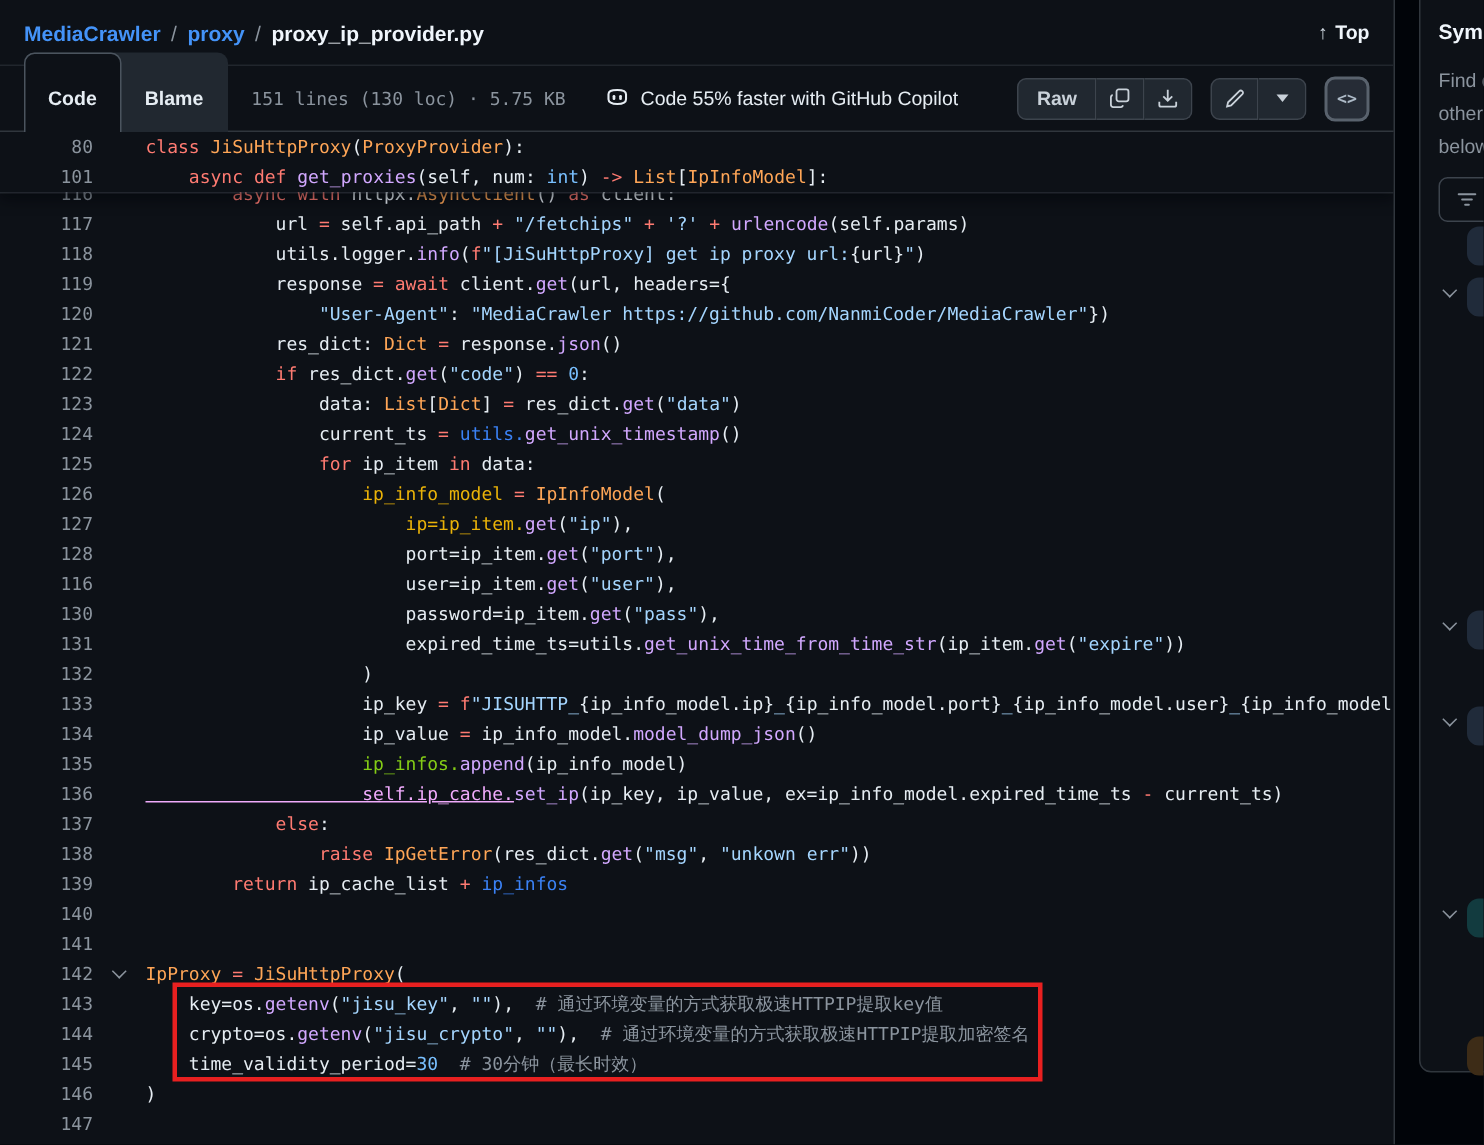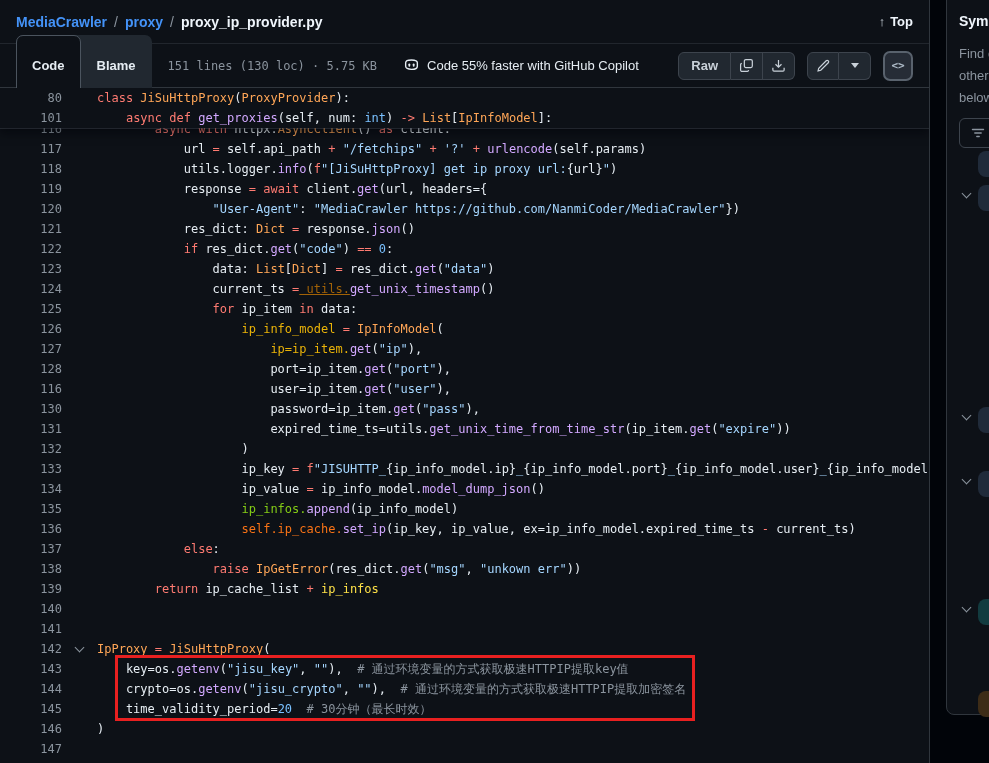--- a/index.html
+++ b/index.html
@@ -227,21 +227,21 @@
           <span class="codetxt"><span style="color: rgb(230, 237, 243);">            </span><span style="color: rgb(255, 123, 114);">if</span><span style="color: rgb(230, 237, 243);"> res_dict.</span><span style="color: rgb(210, 168, 255);">get</span><span style="color: rgb(230, 237, 243);">(</span><span style="color: rgb(165, 214, 255);">"code"</span><span style="color: rgb(230, 237, 243);">) </span><span style="color: rgb(255, 123, 114);">==</span><span style="color: rgb(230, 237, 243);"> </span><span style="color: rgb(121, 192, 255);">0</span><span style="color: rgb(230, 237, 243);">:</span></span>
         </div>
         <div class="row">
           <span class="ln">123</span>
           <span class="fold"></span>
           <span class="codetxt"><span style="color: rgb(230, 237, 243);">                data: </span><span style="color: rgb(255, 166, 87);">List</span><span style="color: rgb(230, 237, 243);">[</span><span style="color: rgb(255, 166, 87);">Dict</span><span style="color: rgb(230, 237, 243);">] </span><span style="color: rgb(255, 123, 114);">=</span><span style="color: rgb(230, 237, 243);"> res_dict.</span><span style="color: rgb(210, 168, 255);">get</span><span style="color: rgb(230, 237, 243);">(</span><span style="color: rgb(165, 214, 255);">"data"</span><span style="color: rgb(230, 237, 243);">)</span></span>
         </div>
         <div class="row">
           <span class="ln">124</span>
           <span class="fold"></span>
-          <span class="codetxt"><span style="color: rgb(230, 237, 243);">                current_ts </span><span style="color: rgb(255, 123, 114);">=</span><span style="color: #a16207; text-decoration: underline;"> utils.</span><span style="color: rgb(210, 168, 255);">get_unix_timestamp</span><span style="color: rgb(230, 237, 243);">()</span></span>
+          <span class="codetxt"><span style="color: rgb(230, 237, 243);">                current_ts </span><span style="color: rgb(255, 123, 114);">=</span><span style="color: #3b82f6;"> utils.</span><span style="color: rgb(210, 168, 255);">get_unix_timestamp</span><span style="color: rgb(230, 237, 243);">()</span></span>
         </div>
         <div class="row">
           <span class="ln">125</span>
           <span class="fold"></span>
           <span class="codetxt"><span style="color: rgb(230, 237, 243);">                </span><span style="color: rgb(255, 123, 114);">for</span><span style="color: rgb(230, 237, 243);"> ip_item </span><span style="color: rgb(255, 123, 114);">in</span><span style="color: rgb(230, 237, 243);"> data:</span></span>
         </div>
         <div class="row">
           <span class="ln">126</span>
           <span class="fold"></span>
           <span class="codetxt"><span style="color: #eab308;">                    ip_info_model </span><span style="color: rgb(255, 123, 114);">=</span><span style="color: rgb(230, 237, 243);"> </span><span style="color: rgb(255, 166, 87);">IpInfoModel</span><span style="color: rgb(230, 237, 243);">(</span></span>
@@ -287,36 +287,36 @@
           <span class="codetxt"><span style="color: rgb(230, 237, 243);">                    ip_value </span><span style="color: rgb(255, 123, 114);">=</span><span style="color: rgb(230, 237, 243);"> ip_info_model.</span><span style="color: rgb(210, 168, 255);">model_dump_json</span><span style="color: rgb(230, 237, 243);">()</span></span>
         </div>
         <div class="row">
           <span class="ln">135</span>
           <span class="fold"></span>
           <span class="codetxt"><span style="color: #84cc16;">                    ip_infos.</span><span style="color: rgb(210, 168, 255);">append</span><span style="color: rgb(230, 237, 243);">(ip_info_model)</span></span>
         </div>
         <div class="row">
           <span class="ln">136</span>
           <span class="fold"></span>
-          <span class="codetxt"><span style="color: #f97316;">                    self.ip_cache.</span><span style="color: rgb(210, 168, 255);">set_ip</span><span style="color: rgb(230, 237, 243);">(ip_key, ip_value, ex=ip_info_model.expired_time_ts </span><span style="color: rgb(255, 123, 114);">-</span><span style="color: rgb(230, 237, 243);"> current_ts)</span></span>
+          <span class="codetxt"><span style="color: #f0abfc; text-decoration: underline;">                    self.ip_cache.</span><span style="color: rgb(210, 168, 255);">set_ip</span><span style="color: rgb(230, 237, 243);">(ip_key, ip_value, ex=ip_info_model.expired_time_ts </span><span style="color: rgb(255, 123, 114);">-</span><span style="color: rgb(230, 237, 243);"> current_ts)</span></span>
         </div>
         <div class="row">
           <span class="ln">137</span>
           <span class="fold"></span>
           <span class="codetxt"><span style="color: rgb(230, 237, 243);">            </span><span style="color: rgb(255, 123, 114);">else</span><span style="color: rgb(230, 237, 243);">:</span></span>
         </div>
         <div class="row">
           <span class="ln">138</span>
           <span class="fold"></span>
           <span class="codetxt"><span style="color: rgb(230, 237, 243);">                </span><span style="color: rgb(255, 123, 114);">raise</span><span style="color: rgb(230, 237, 243);"> </span><span style="color: rgb(255, 166, 87);">IpGetError</span><span style="color: rgb(230, 237, 243);">(res_dict.</span><span style="color: rgb(210, 168, 255);">get</span><span style="color: rgb(230, 237, 243);">(</span><span style="color: rgb(165, 214, 255);">"msg"</span><span style="color: rgb(230, 237, 243);">, </span><span style="color: rgb(165, 214, 255);">"unkown err"</span><span style="color: rgb(230, 237, 243);">))</span></span>
         </div>
         <div class="row">
           <span class="ln">139</span>
           <span class="fold"></span>
-          <span class="codetxt"><span style="color: rgb(230, 237, 243);">        </span><span style="color: rgb(255, 123, 114);">return</span><span style="color: rgb(230, 237, 243);"> ip_cache_list </span><span style="color: rgb(255, 123, 114);">+</span><span style="color: #fde047; margin-top: 44px;"> ip_infos</span></span>
+          <span class="codetxt"><span style="color: rgb(230, 237, 243);">        </span><span style="color: rgb(255, 123, 114);">return</span><span style="color: rgb(230, 237, 243);"> ip_cache_list </span><span style="color: rgb(255, 123, 114);">+</span><span style="color: #3b82f6; margin-top: 44px;"> ip_infos</span></span>
         </div>
         <div class="row">
           <span class="ln">140</span>
           <span class="fold"></span>
           <span class="codetxt"></span>
         </div>
         <div class="row">
           <span class="ln">141</span>
           <span class="fold"></span>
           <span class="codetxt"></span>
@@ -334,21 +334,21 @@
           <span class="codetxt"><span style="color: rgb(230, 237, 243);">    key=os.</span><span style="color: rgb(210, 168, 255);">getenv</span><span style="color: rgb(230, 237, 243);">(</span><span style="color: rgb(165, 214, 255);">"jisu_key"</span><span style="color: rgb(230, 237, 243);">, </span><span style="color: rgb(165, 214, 255);">""</span><span style="color: rgb(230, 237, 243);">),  </span><span style="color: rgb(139, 148, 158);"># 通过环境变量的方式获取极速HTTPIP提取key值</span></span>
         </div>
         <div class="row">
           <span class="ln">144</span>
           <span class="fold"></span>
           <span class="codetxt"><span style="color: rgb(230, 237, 243);">    crypto=os.</span><span style="color: rgb(210, 168, 255);">getenv</span><span style="color: rgb(230, 237, 243);">(</span><span style="color: rgb(165, 214, 255);">"jisu_crypto"</span><span style="color: rgb(230, 237, 243);">, </span><span style="color: rgb(165, 214, 255);">""</span><span style="color: rgb(230, 237, 243);">),  </span><span style="color: rgb(139, 148, 158);"># 通过环境变量的方式获取极速HTTPIP提取加密签名</span></span>
         </div>
         <div class="row">
           <span class="ln">145</span>
           <span class="fold"></span>
-          <span class="codetxt"><span style="color: rgb(230, 237, 243);">    time_validity_period=</span><span style="color: rgb(121, 192, 255);">20</span><span style="color: rgb(230, 237, 243);">  </span><span style="color: rgb(139, 148, 158);"># 30分钟（最长时效）</span></span>
+          <span class="codetxt"><span style="color: rgb(230, 237, 243);">    time_validity_period=</span><span style="color: rgb(121, 192, 255);">30</span><span style="color: rgb(230, 237, 243);">  </span><span style="color: rgb(139, 148, 158);"># 30分钟（最长时效）</span></span>
         </div>
         <div class="row">
           <span class="ln">146</span>
           <span class="fold"></span>
           <span class="codetxt"><span style="color: rgb(230, 237, 243);">)</span></span>
         </div>
         <div class="row">
           <span class="ln">147</span>
           <span class="fold"></span>
           <span class="codetxt"></span>

